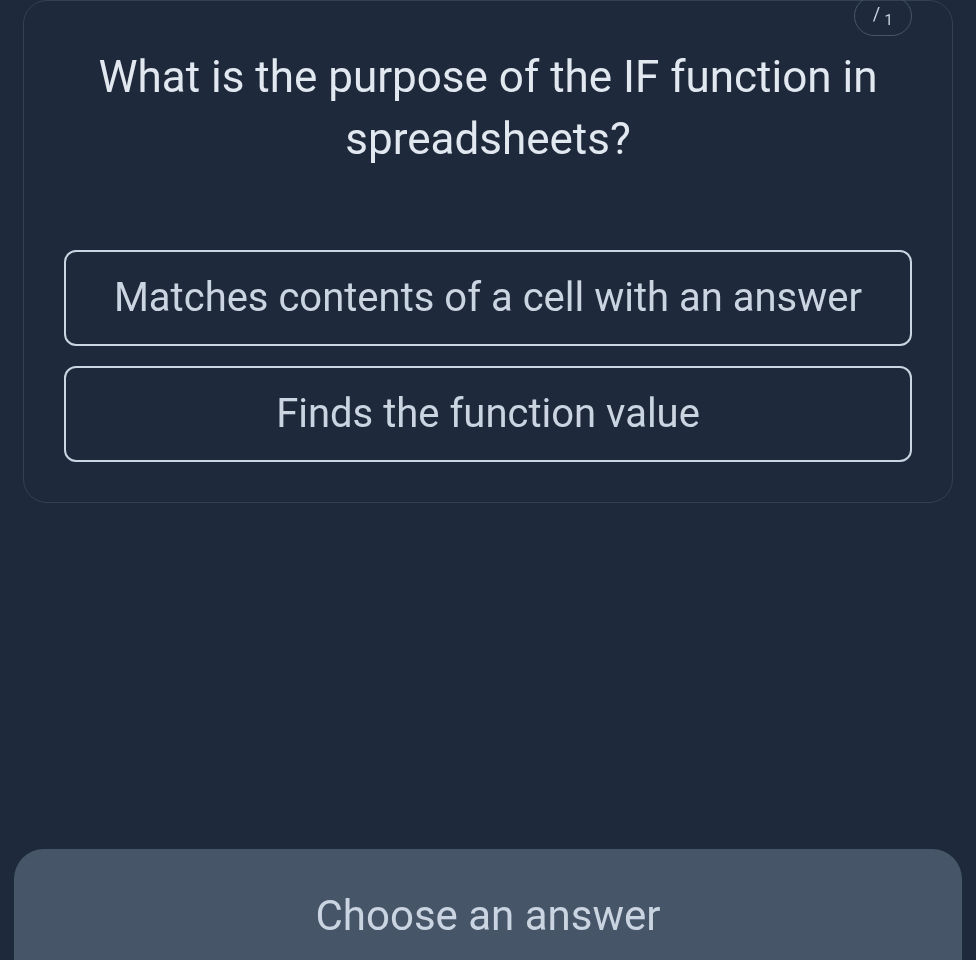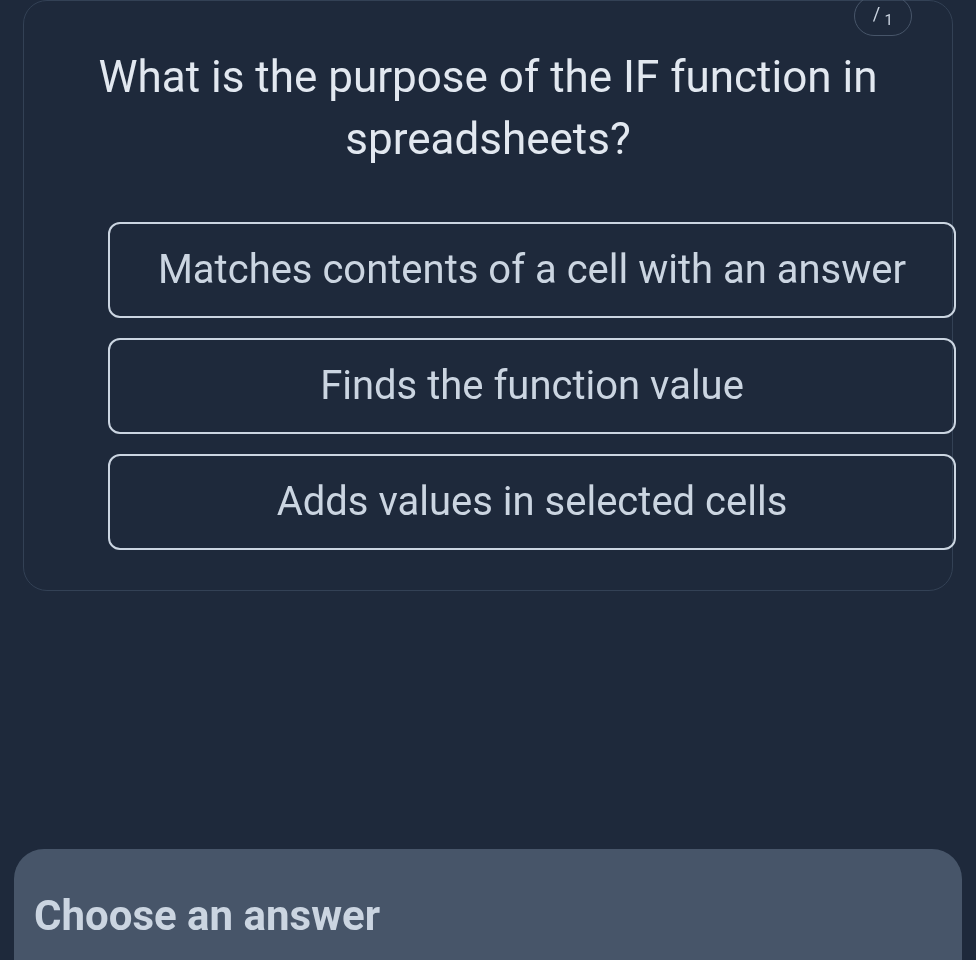--- a/index.html
+++ b/index.html
@@ -41,21 +41,21 @@
       vertical-align: sub;
     }
     
     .question-text {
       color: #e2e8f0;
       font-size: 44px;
       font-weight: 400;
       text-align: center;
       line-height: 1.4;
       margin-top: 6px;
-      margin-bottom: 52px;
+      margin-bottom: 80px;
       padding: 0 12px;
     }
     
     .options-container {
       display: flex;
       flex-direction: column;
       gap: 20px;
     }
     
     .option-button {
@@ -64,47 +64,46 @@
       border: 2px solid #cbd5e1;
       border-radius: 12px;
       padding: 18px 7px;
       color: #cbd5e1;
       font-size: 40px;
       font-weight: 400;
       text-align: center;
       cursor: pointer;
       font-family: inherit;
       line-height: 1.4;
-      margin-left: 44px;
     }
     
     .choose-answer-bar {
       position: absolute;
       bottom: 0;
       left: 14px;
       right: 14px;
       background-color: #475569;
       border-radius: 30px 30px 0 0;
       padding: 42px 20px 20px 20px;
+      text-align: center;
       color: #cbd5e1;
       font-size: 42px;
-      font-weight: 700;
+      font-weight: 400;
     }
   </style>
 </head>
 <body>
 
 <div class="quiz-card">
   <div class="counter-badge">
     <span>/</span>
     <span class="counter-denominator">1</span>
   </div>
 
   <h1 class="question-text">What is the purpose of the IF function in spreadsheets?</h1>
 
   <div class="options-container">
     <button class="option-button">Matches contents of a cell with an answer</button>
     <button class="option-button">Finds the function value</button>
-    <button class="option-button">Adds values in selected cells</button>
   </div>
 </div>
 
 <div class="choose-answer-bar">Choose an answer</div>
 
 </body></html>

